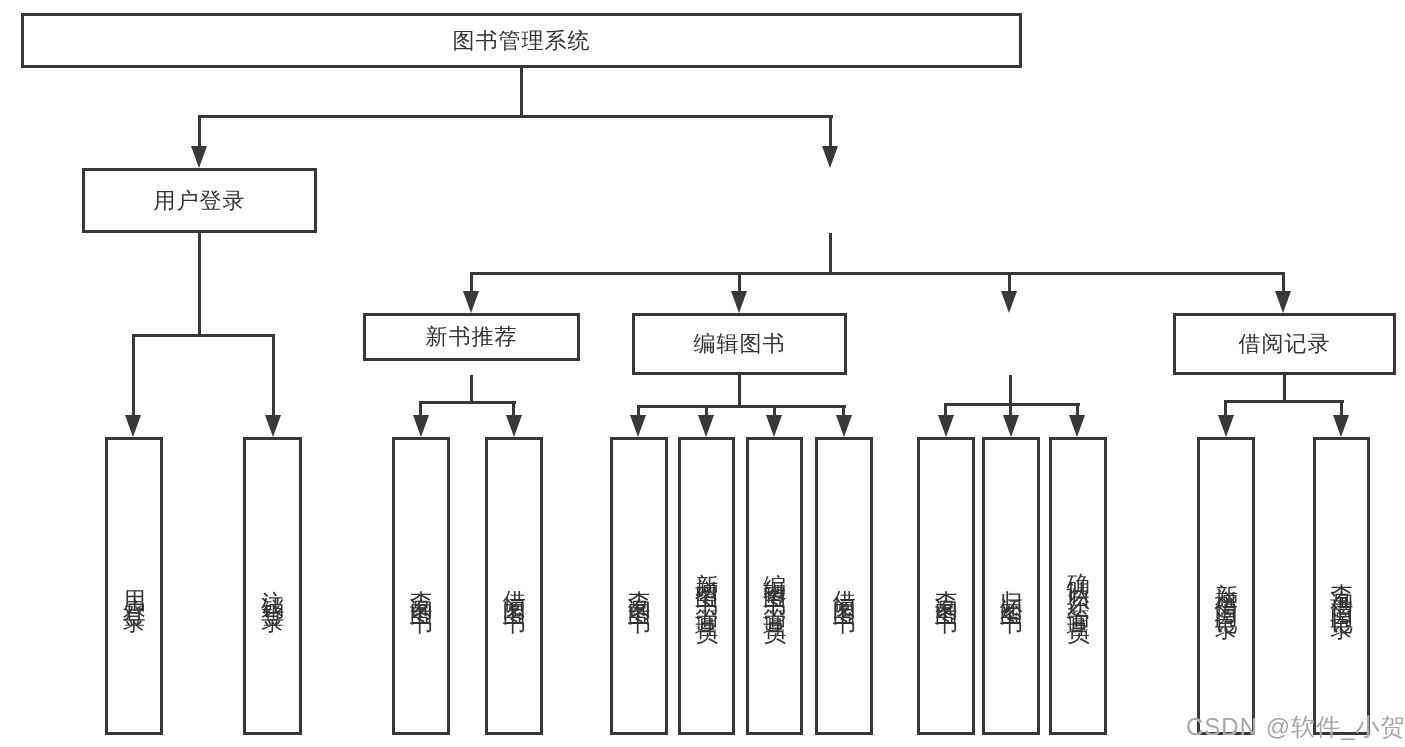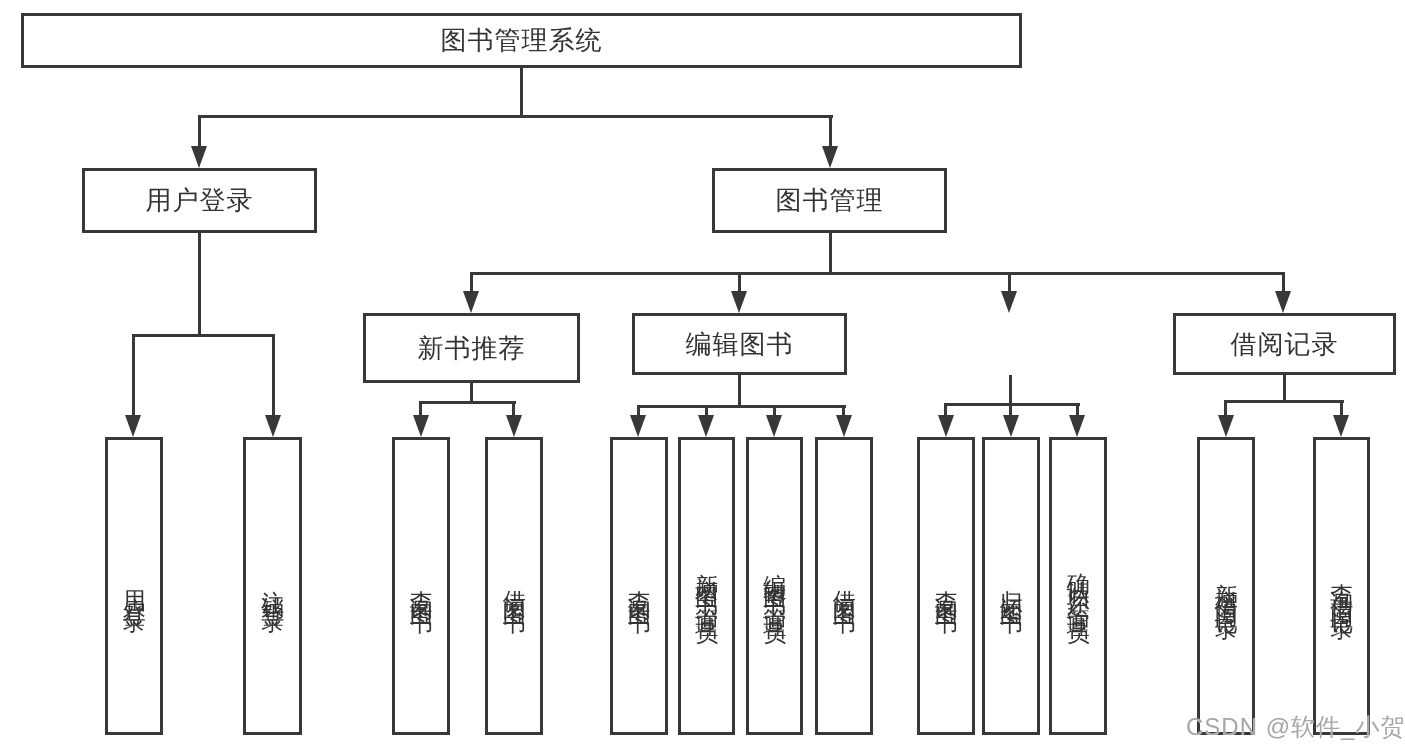--- a/index.html
+++ b/index.html
@@ -4,21 +4,21 @@
 <style>
   html,body{margin:0;padding:0;background:#ffffff;}
   #canvas{
     position:relative;width:1405px;height:747px;background:#ffffff;overflow:hidden;
     font-family:"Liberation Sans","DejaVu Sans",sans-serif;color:#333333;
   }
   .box{
     position:absolute;box-sizing:border-box;border:3px solid #383838;background:#ffffff;
     display:flex;align-items:center;justify-content:center;
   }
-  .box .lbl{font-size:26px;color:#333333;letter-spacing:1px;white-space:nowrap;}
+  .box .lbl{font-size:22px;color:#333333;letter-spacing:1px;white-space:nowrap;}
   .box.v .lbl{
     writing-mode:vertical-rl;text-orientation:mixed;letter-spacing:7px;
     font-size:23px;line-height:1.1;
   }
   .ln-v{position:absolute;width:3px;background:#383838;}
   .ln-h{position:absolute;height:3px;background:#383838;}
   .arrow{
     position:absolute;width:0;height:0;
     border-left:8px solid transparent;border-right:8px solid transparent;
     border-top:22px solid #383838;
@@ -94,25 +94,22 @@
   <div class="arrow" style="left:1218px;top:415px"></div>
   <div class="arrow" style="left:1333px;top:415px"></div>
 
   <div class="box" style="left:21px;top:13px;width:1001px;height:55px">
     <span class="lbl">图书管理系统</span>
   </div>
 
   <div class="box" style="left:82px;top:168px;width:235px;height:65px">
     <span class="lbl">用户登录</span>
   </div>
-  <div class="box" style="left:712px;top:168px;width:235px;height:65px">
-    <span class="lbl">图书管理</span>
-  </div>
 
-  <div class="box" style="left:363px;top:313px;width:217px;height:70px">
+  <div class="box" style="left:363px;top:313px;width:217px;height:48px">
     <span class="lbl">新书推荐</span>
   </div>
   <div class="box" style="left:632px;top:313px;width:215px;height:62px">
     <span class="lbl">编辑图书</span>
   </div>
   <div class="box" style="left:1173px;top:313px;width:223px;height:62px">
     <span class="lbl">借阅记录</span>
   </div>
 
   <div class="box v" style="left:105px;top:437px;width:58px;height:298px">

